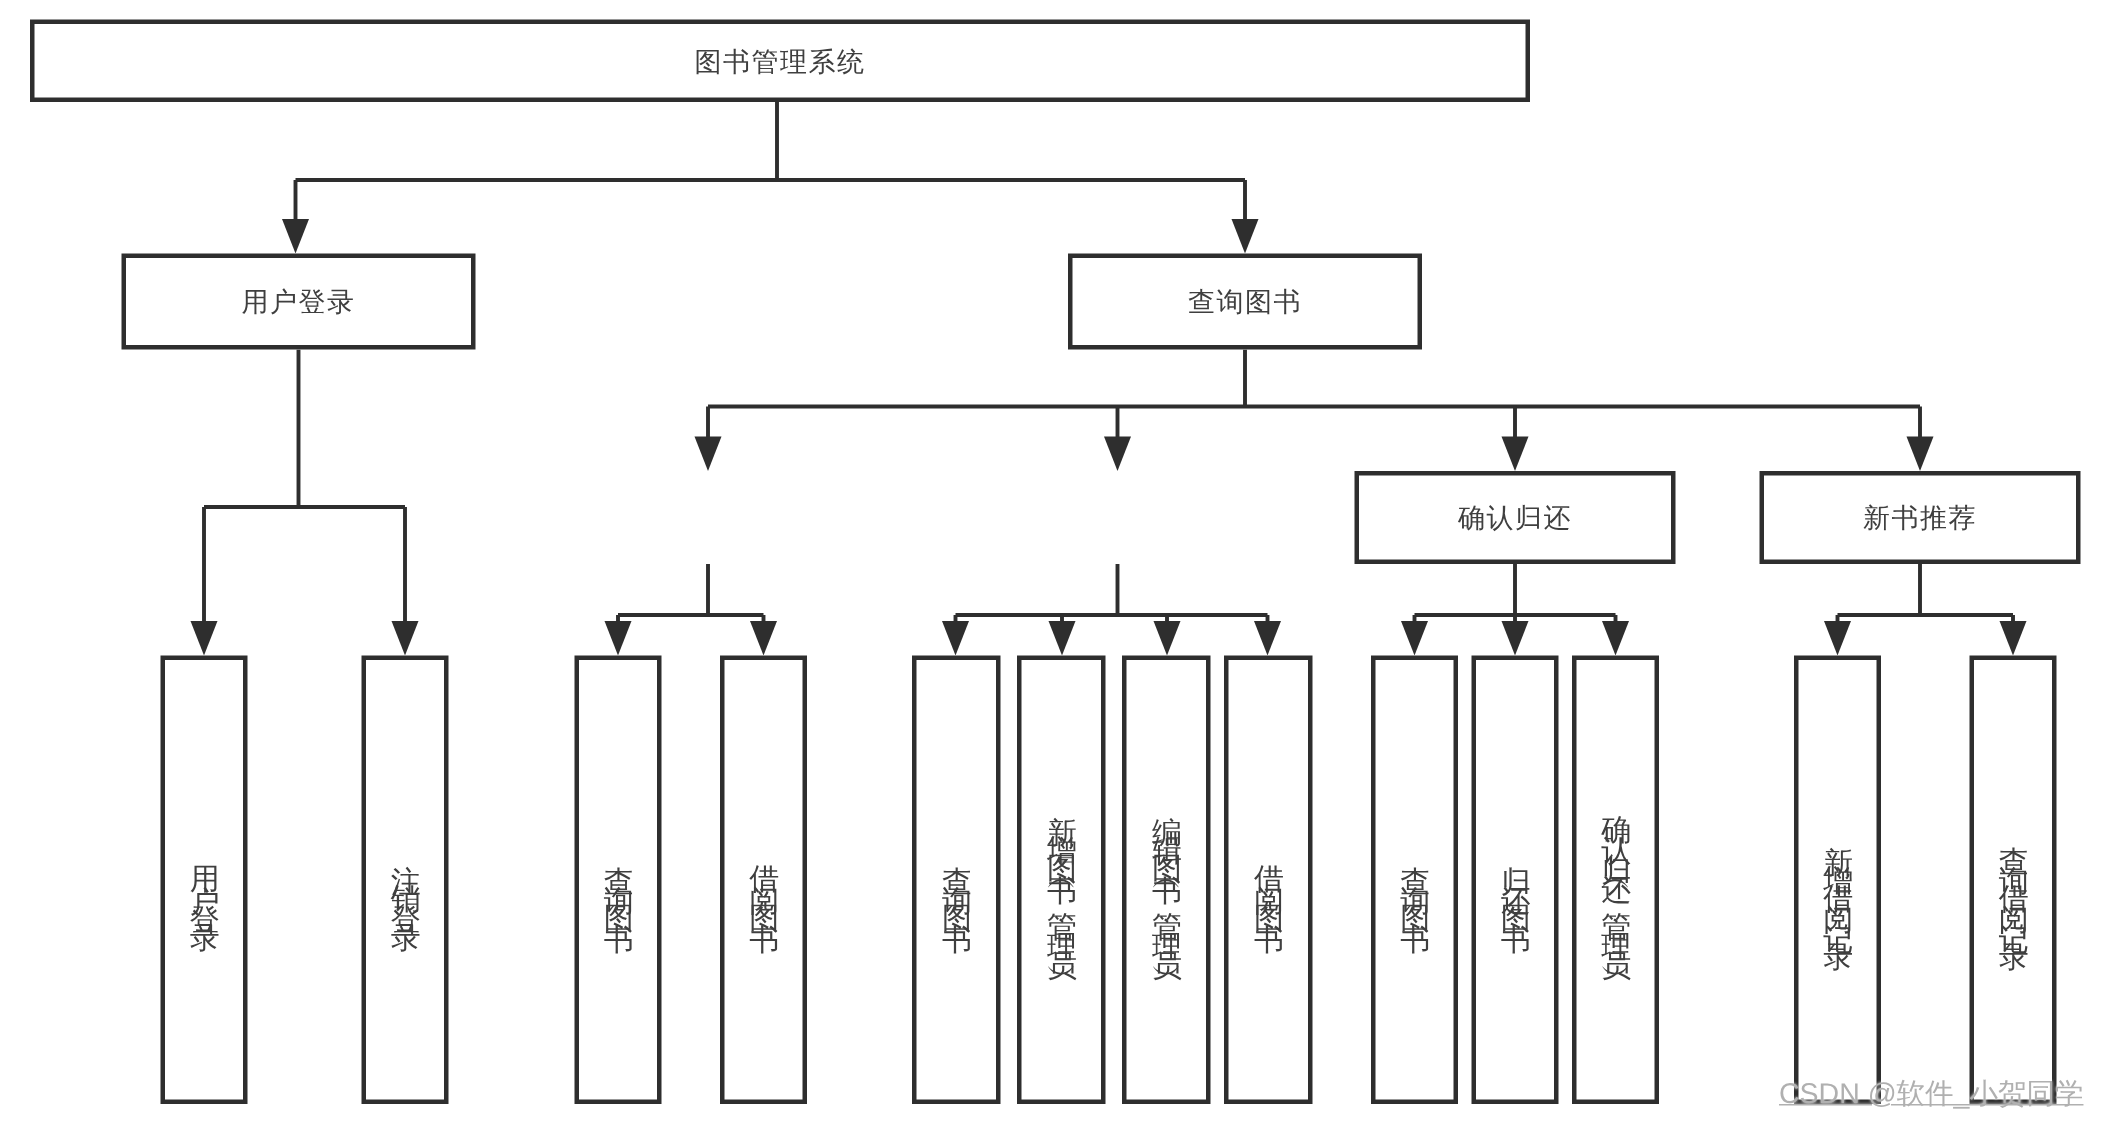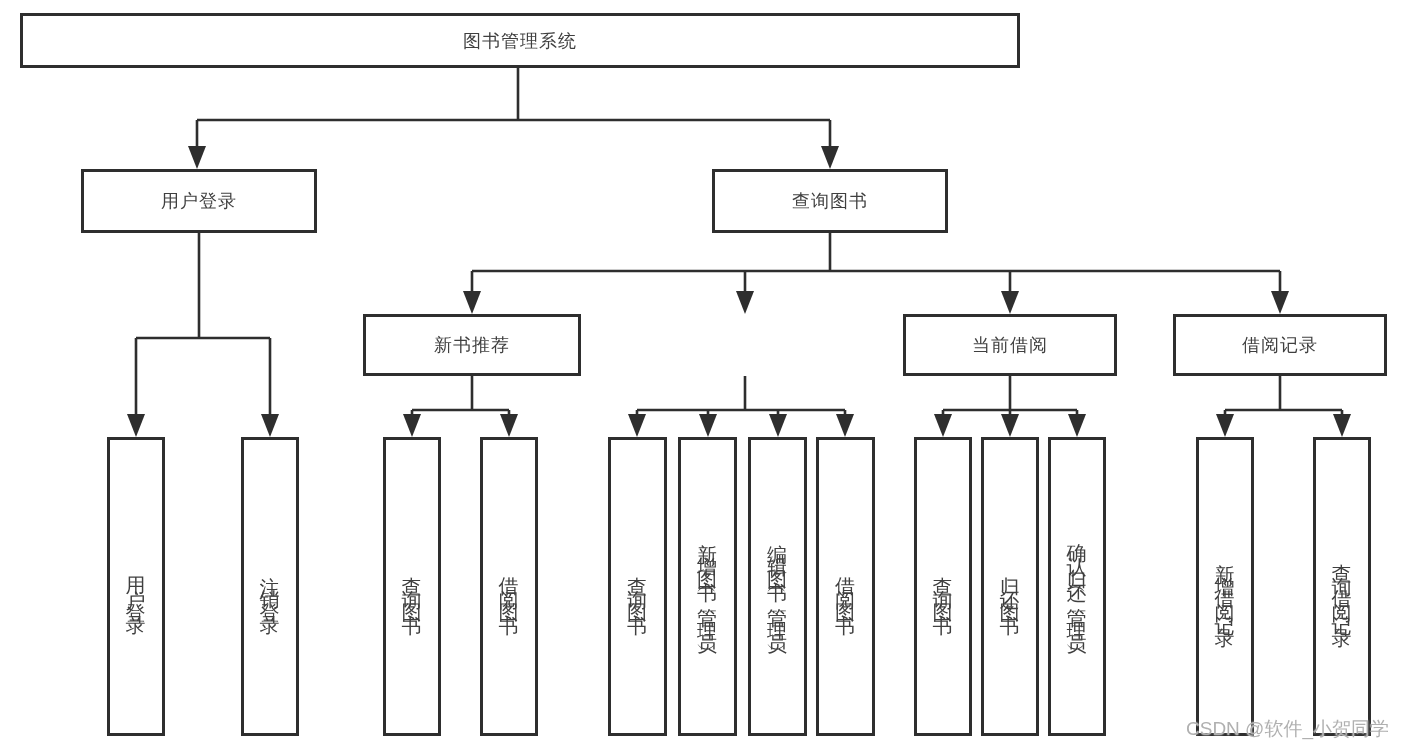--- a/index.html
+++ b/index.html
@@ -7,21 +7,21 @@
        font-family:"Liberation Sans","DejaVu Sans",sans-serif;}
   #stage{position:absolute;left:0;top:0;width:1405px;height:542px;}
   #wires{position:absolute;left:0;top:0;z-index:1;}
   .node{position:absolute;box-sizing:border-box;background:#ffffff;
         border:3px solid #2e2e2e;display:flex;align-items:center;justify-content:center;
         z-index:2;color:#3f3f3f;}
   .node.h span{font-size:18px;letter-spacing:1px;white-space:nowrap;}
   .node.v span{writing-mode:vertical-rl;text-orientation:mixed;
         font-size:20px;letter-spacing:13px;line-height:1;white-space:nowrap;}
   .watermark{position:absolute;z-index:5;font-size:19px;color:#b0b0b0;
-        text-shadow:0 0 2px #ffffff;white-space:nowrap;}
+        text-shadow:0 0 2px #ffffff;white-space:nowrap;text-decoration:underline;}
 </style>
 </head>
 <body>
 
 <div id="stage">
 
   <svg id="wires" width="1405" height="747" viewBox="0 0 1405 747">
     <g stroke="#2e2e2e" stroke-width="2.6" fill="none">
 
       <path d="M518,68 V120"></path>
@@ -94,28 +94,25 @@
     <span>图书管理系统</span>
   </div>
 
   <div class="node h" style="left:81px;top:169px;width:236px;height:64px">
     <span>用户登录</span>
   </div>
   <div class="node h" style="left:712px;top:169px;width:236px;height:64px">
     <span>查询图书</span>
   </div>
 
-  <div class="node h" style="left:363px;top:314px;width:218px;height:62px">
-    <span>新书推荐</span>
-  </div>
   <div class="node h" style="left:903px;top:314px;width:214px;height:62px">
-    <span>当前借阅</span>
+    <span>确认归还</span>
   </div>
   <div class="node h" style="left:1173px;top:314px;width:214px;height:62px">
-    <span>借阅记录</span>
+    <span>新书推荐</span>
   </div>
 
   <div class="node v" style="left:107px;top:437px;width:58px;height:299px">
     <span>用户登录</span>
   </div>
   <div class="node v" style="left:241px;top:437px;width:58px;height:299px">
     <span>注销登录</span>
   </div>
 
   <div class="node v" style="left:383px;top:437px;width:58px;height:299px">

